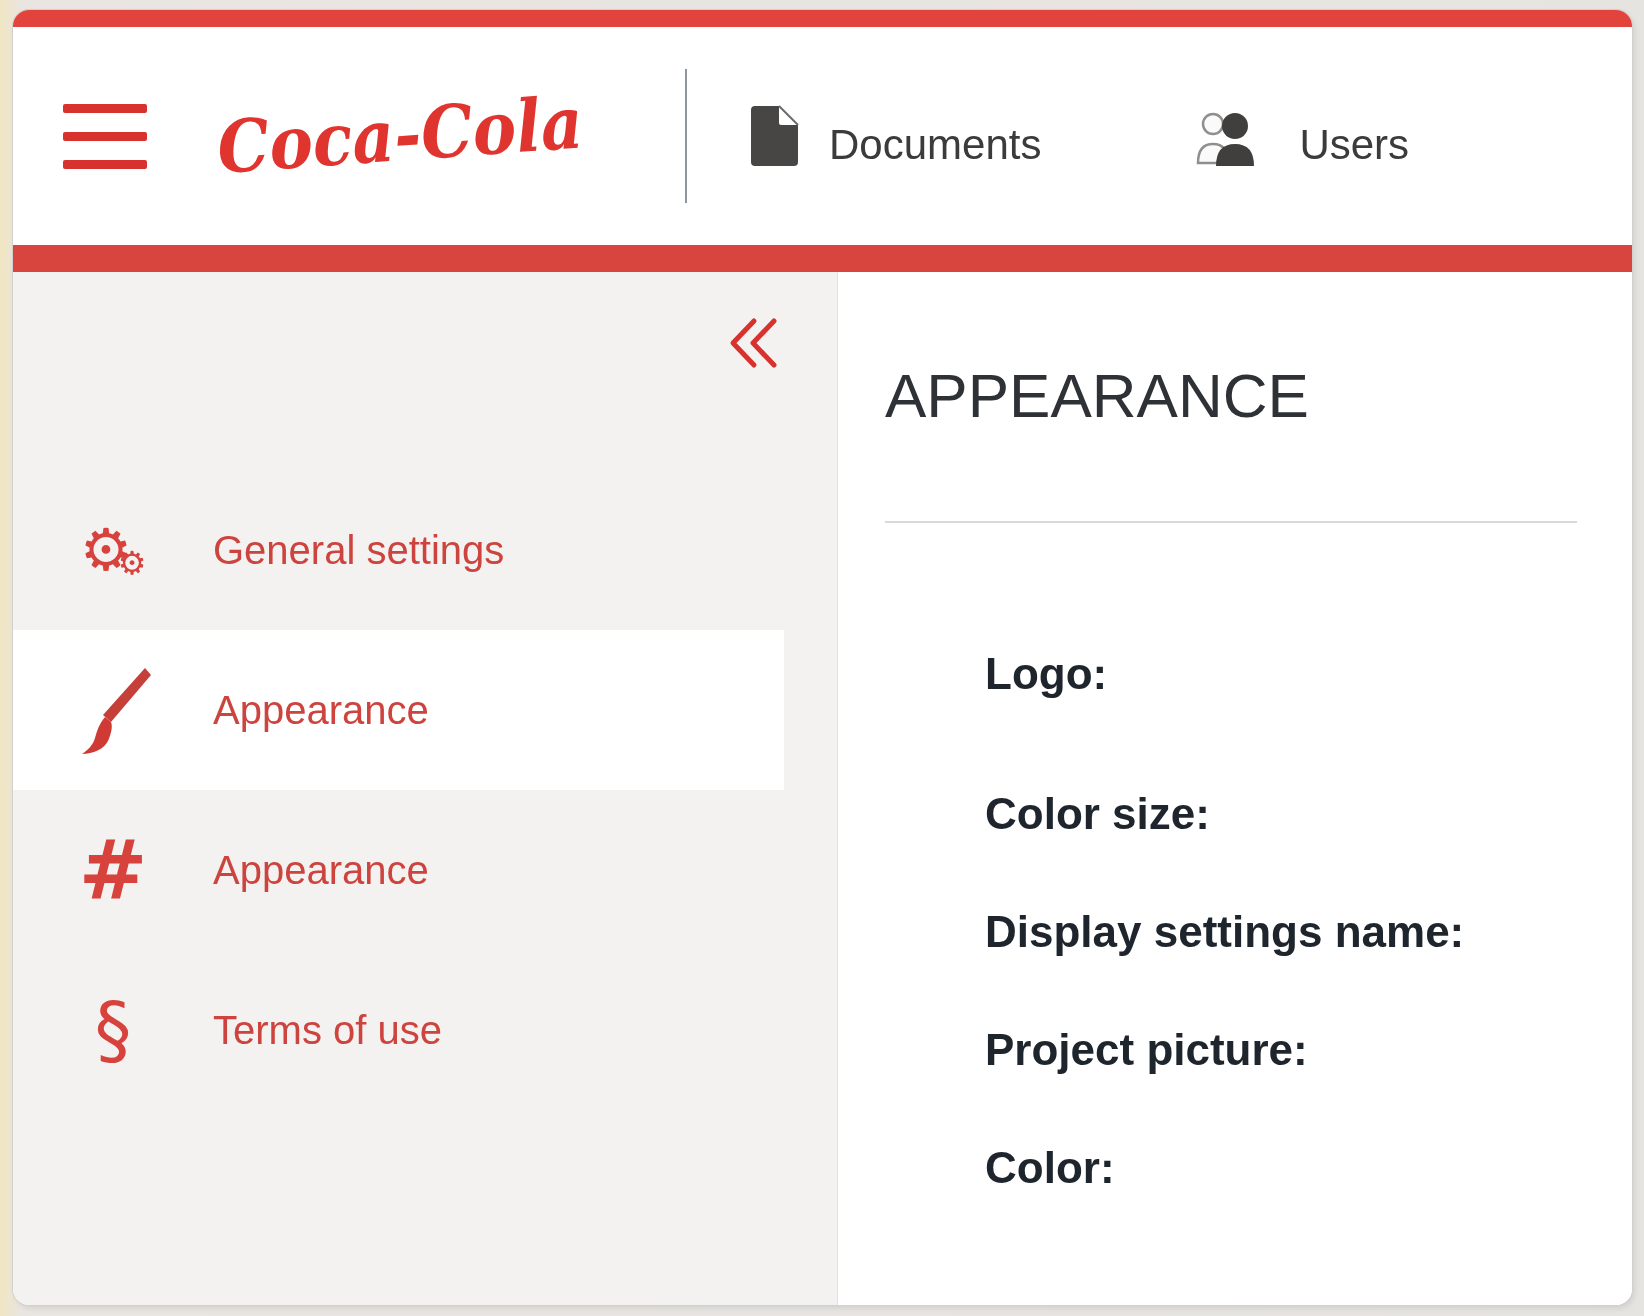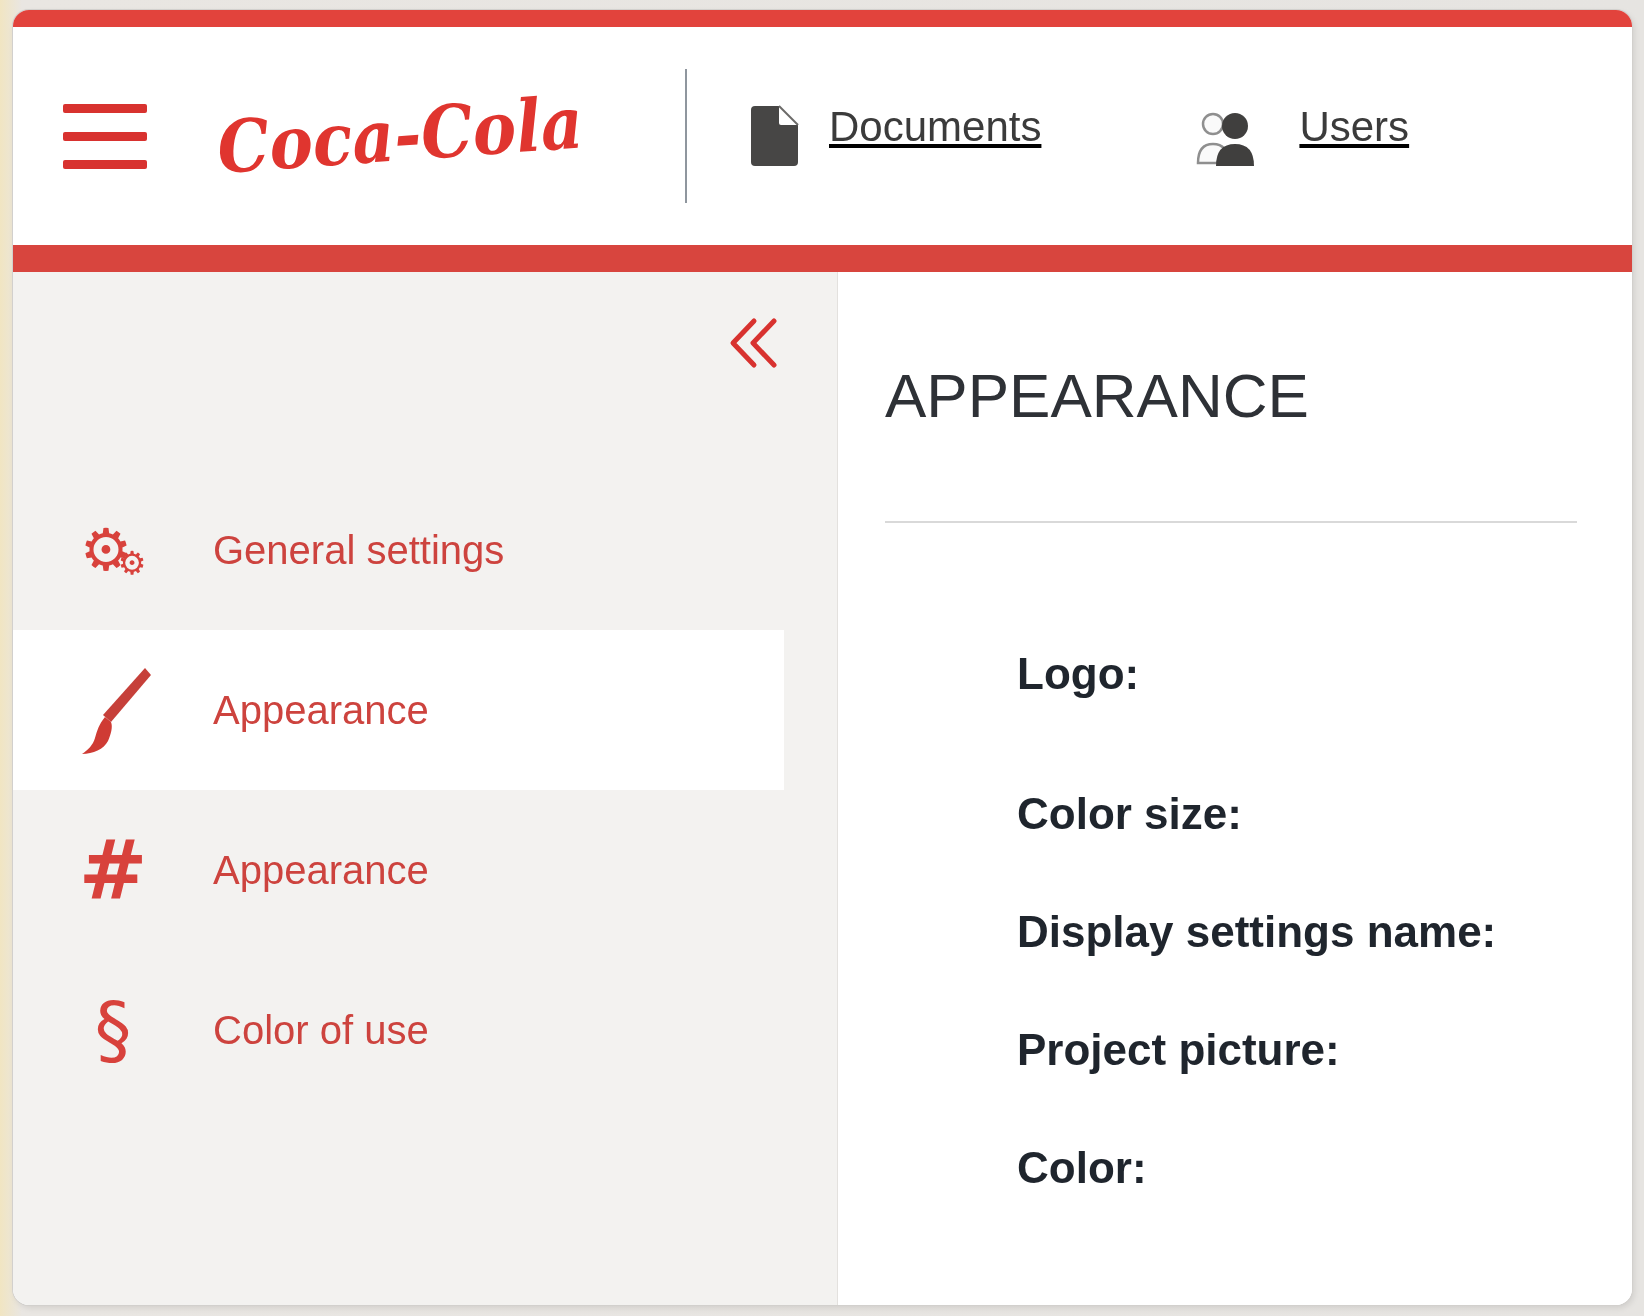--- a/index.html
+++ b/index.html
@@ -22,21 +22,21 @@
     height:218px; flex:none; background:#ffffff;
     display:flex; align-items:center; padding-left:50px;
   }
   .hamburger { width:84px; display:flex; flex-direction:column; cursor:pointer; }
   .hamburger .bar { height:9px; background:#d8322f; border-radius:2px; }
   .hamburger .bar + .bar { margin-top:19px; }
   .logo { margin-left:66px; flex:none; }
   .header-divider {
     width:2px; height:134px; background:#8f969e; margin-left:92px; flex:none;
   }
-  .nav-item { display:flex; align-items:flex-start; cursor:pointer;text-decoration:underline; }
+  .nav-item { display:flex; align-items:flex-end; cursor:pointer; }
   .nav-item.documents { margin-left:58px; }
   .nav-item.users { margin-left:153px;gap:11px; }
   .nav-icon { flex:none; display:flex; align-items:center; }
   .nav-label { font-size:42px; color:#3b3b3b; margin-left:26px; white-space:nowrap; }
   
   .redbar { height:27px; background:#d8453e; flex:none; }
   
   .bodyrow { flex:1; display:flex; min-height:0; }
   .sidebar {
     width:825px; flex:none; background:#f3f2f0; position:relative;
@@ -61,21 +61,21 @@
   .hash-glyph { font-size:82px; font-weight:700; line-height:1; }
   .section-glyph { font-size:74px; font-weight:400; line-height:1; }
   .mi-label { font-size:40px; color:#cd433e; margin-left:50px; white-space:nowrap; }
   
   .main { flex:1; background:#ffffff; min-width:0; }
   .page-title {
     margin:88px 0 0 47px; font-size:62px; font-weight:300;
     color:#2e3136; letter-spacing:0px; line-height:1.15;
   }
   .title-divider { height:2px; background:#d9d9d9; margin:90px 55px 0 47px; }
-  .fields { margin-top:126px; padding-left:147px;margin-left:32px; }
+  .fields { margin-top:126px; padding-left:147px; }
   .field-label {
     font-size:44px; line-height:50px; font-weight:700; color:#1f252d;
     margin-bottom:68px; white-space:nowrap;
   }
   .field-label.first { margin-bottom:90px; }
 </style>
 </head>
 <body>
 
 <div class="card">
@@ -160,21 +160,21 @@
           <span class="mi-icon">
             <span class="hash-glyph">#</span>
           </span>
           <span class="mi-label">Appearance</span>
         </div>
 
         <div class="menu-item">
           <span class="mi-icon">
             <span class="section-glyph">§</span>
           </span>
-          <span class="mi-label">Color of use</span>
+          <span class="mi-label">Terms of use</span>
         </div>
 
       </div>
     </div>
 
     <div class="main">
       <div class="page-title">APPEARANCE</div>
       <div class="title-divider"></div>
 
       <div class="fields">

